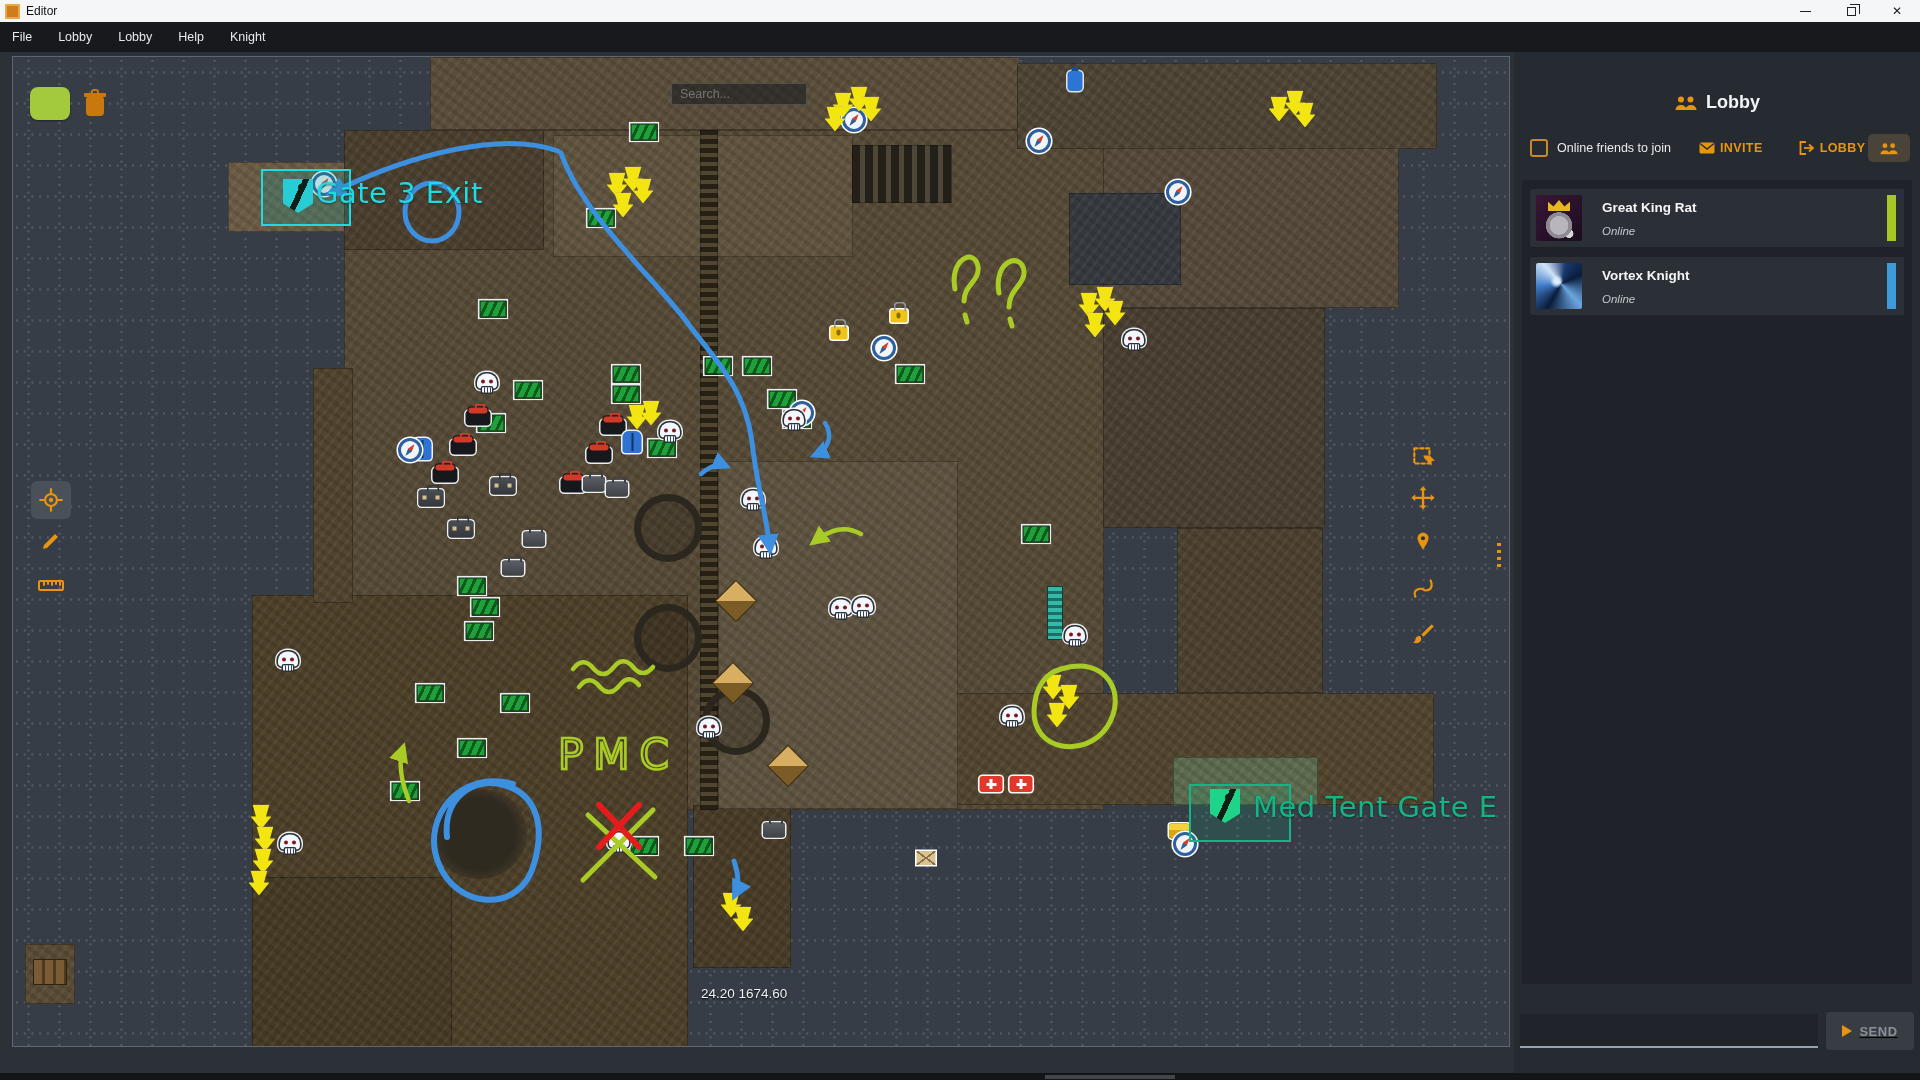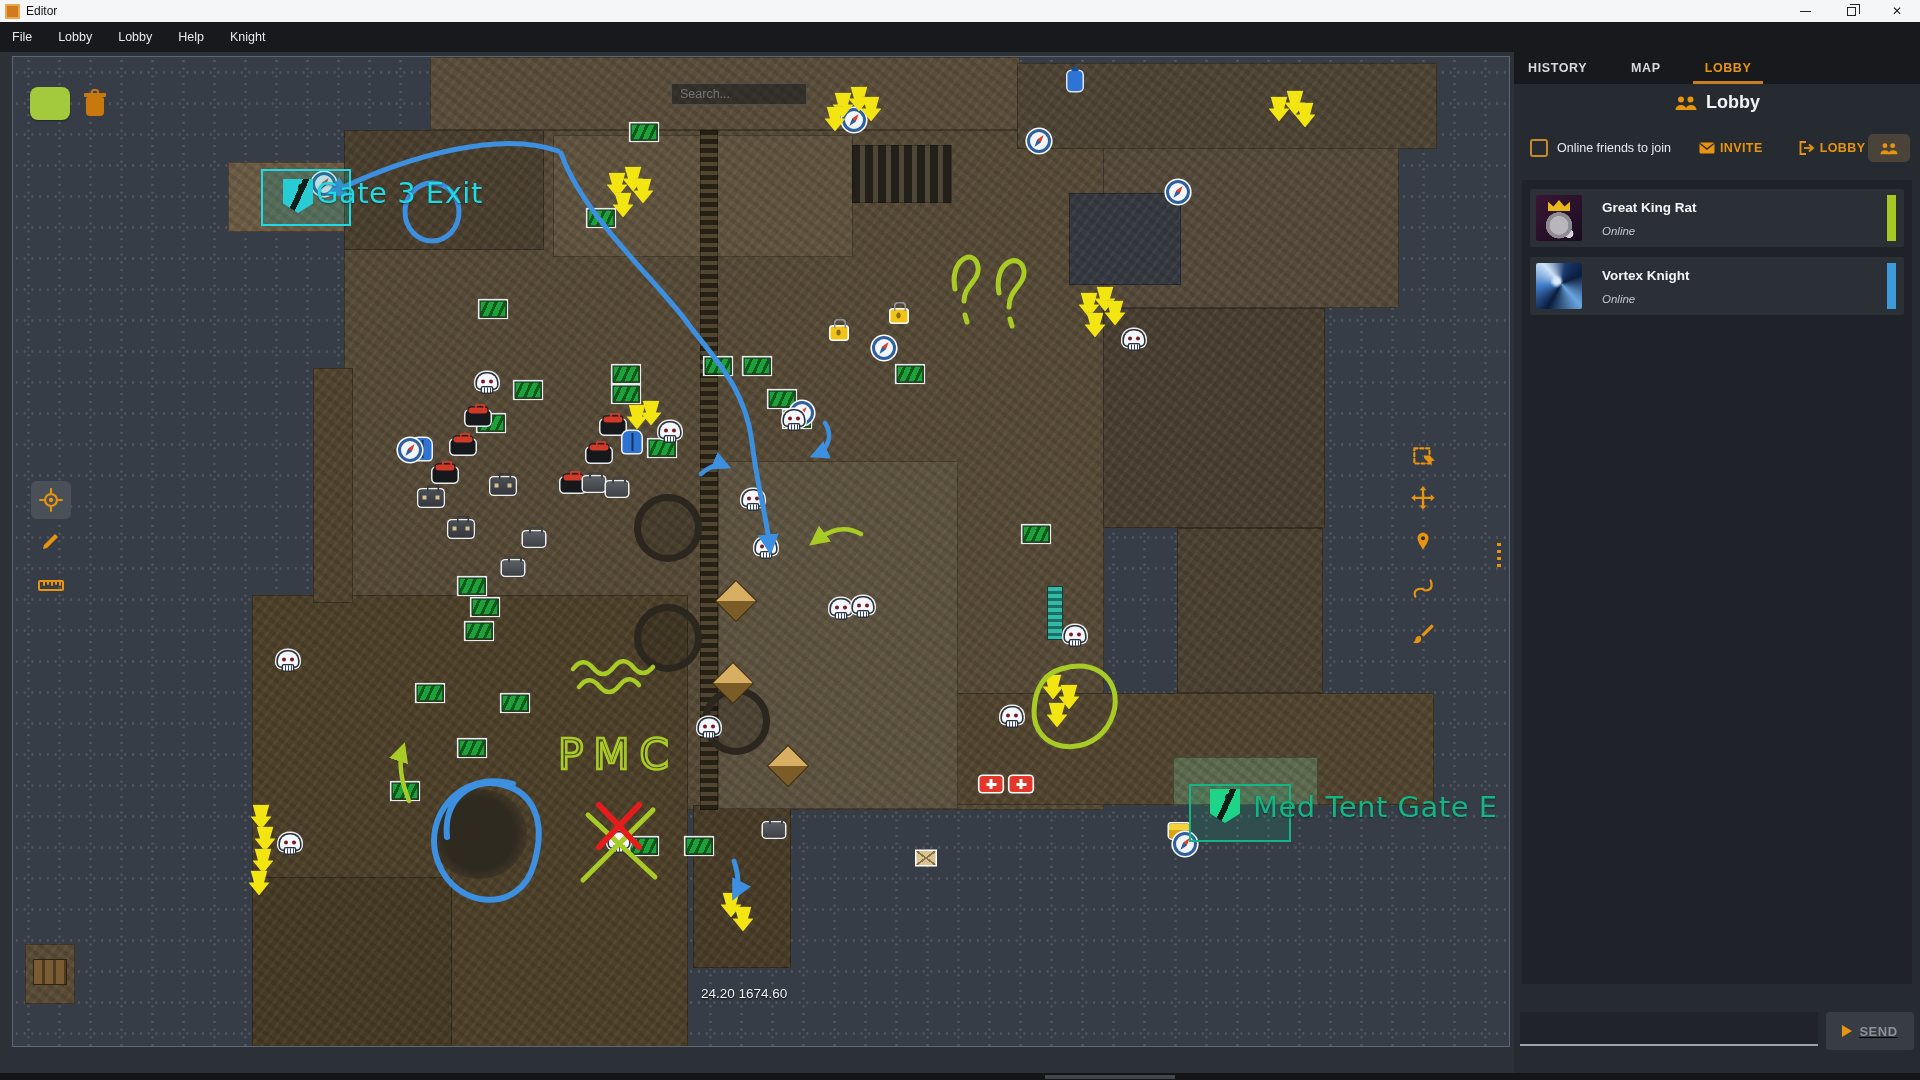--- a/index.html
+++ b/index.html
@@ -140,21 +140,21 @@
   .avatar.rat{background:radial-gradient(circle at 50% 66%,#b8b6bc 24%,#8e8a92 25% 34%,transparent 35%),
       radial-gradient(circle at 72% 84%,#d8d4dc 8%,transparent 9%),linear-gradient(140deg,#3a1634,#190d20);}
   .avatar.rat::before{content:"";position:absolute;left:12px;top:5px;width:22px;height:11px;background:#e8b81c;
       clip-path:polygon(0 100%,0 15%,25% 60%,50% 0,75% 60%,100% 15%,100% 100%);}
   .avatar.knight{background:radial-gradient(circle at 45% 40%,#dceefc 6%,transparent 18%),
       conic-gradient(from 210deg at 55% 45%,#0a1c3c,#3f7cc8,#cfe4f8,#1a3a6e,#0a1c3c 60%,#6aa6e0,#0a1c3c);}
   .member-meta{margin-left:20px;}
   .member-name{color:#f3f5f7;font-size:13.5px;font-weight:bold;}
   .member-status{color:#c3c8cd;font-size:11.5px;font-style:italic;margin-top:10px;}
   .member-bar{width:9px;height:46px;margin-left:auto;flex:none;}
-  #chat-row{position:absolute;left:6px;right:6px;bottom:24px;height:38px;display:flex;align-items:flex-start;gap:8px;text-decoration:underline;}
+  #chat-row{position:absolute;left:6px;right:6px;bottom:24px;height:38px;display:flex;align-items:center;gap:8px;text-decoration:underline;}
   #chat-input{flex:1;height:34px;background:#202329;border:none;border-bottom:2px solid #9aa2ab;color:#dfe3e8;
     font-size:13px;padding:0 8px;font-family:"Liberation Sans",sans-serif;}
   #send-btn{width:88px;height:38px;background:#383d44;border-radius:4px;display:flex;align-items:center;justify-content:center;gap:7px;}
   #send-btn .tri{width:0;height:0;border-top:6px solid transparent;border-bottom:6px solid transparent;border-left:10px solid #e8940f;}
   #send-btn .lbl{color:#8b9199;font-weight:bold;font-size:13px;letter-spacing:.5px;}
 
   
   #bottom-track{position:absolute;left:0;bottom:0;width:1920px;height:7px;background:#131518;}
   #bottom-thumb{position:absolute;left:1045px;top:1.5px;width:130px;height:4px;background:#41464d;}
 </style>
@@ -411,25 +411,20 @@
           <path class="f" d="M20 3l-9.5 9.5 2 2L22 5z"></path>
           <path class="f" d="M9.5 14c-2.4-.6-4.4 1-4.6 3.2-.1 1.3-1 1.9-2 2.3 1.6 1.3 4.8 1.4 6.4-.3 1.3-1.3 1.4-3.3.2-5.2z"></path>
         </svg>
       </div>
     </div>
 </div>
 
 <div id="splitter"></div>
 
 <div id="panel">
-  <div id="tabs">
-      <div class="tab">HISTORY</div>
-      <div class="tab">MAP</div>
-      <div class="tab active">LOBBY</div>
-    </div>
 
   <div id="lobby-head">
     <svg width="24" height="16" viewBox="0 0 24 16">
       <circle cx="7" cy="4.5" r="3" fill="#e8940f"></circle>
         <circle cx="16.5" cy="4.5" r="3" fill="#e8940f"></circle>
       <path d="M1.5 15 a5.5 5 0 0 1 11 0 z" fill="#e8940f"></path>
         <path d="M11.5 15 a5.5 5 0 0 1 11 0 z" fill="#e8940f"></path>
     </svg>
     <span class="t">Lobby</span>
   </div>

